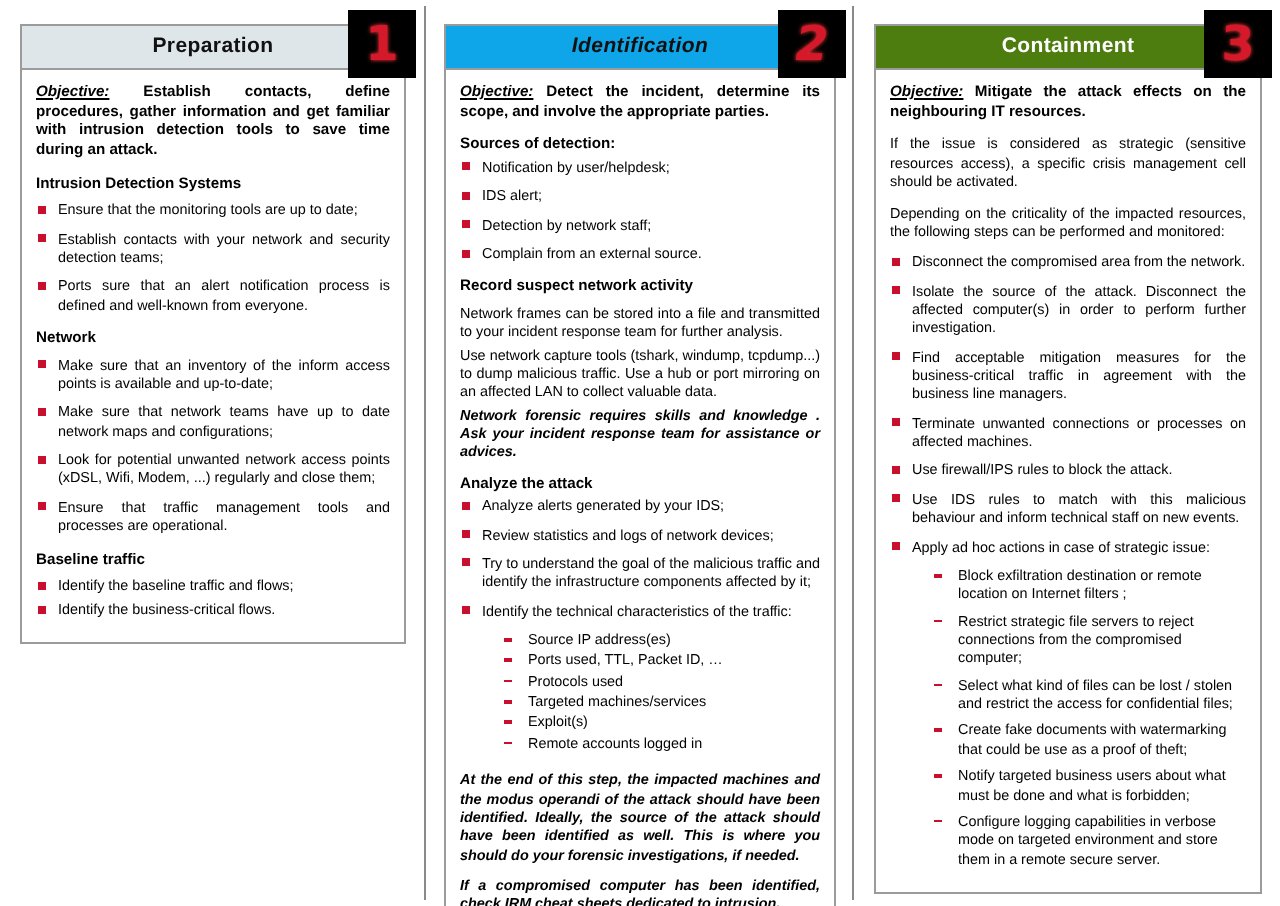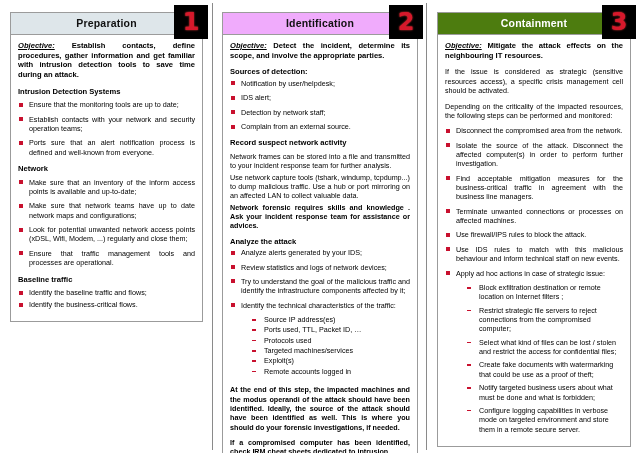--- a/index.html
+++ b/index.html
@@ -64,21 +64,21 @@
     justify-content: center;
   }
   .hdr-title {
     font-size: 10.5px;
     font-weight: bold;
     letter-spacing: 0.2px;
     line-height: 1;
   }
   .hdr-prep { background: #dee6ea; }
   .hdr-prep .hdr-title { color: #111; }
-  .hdr-iden { background: #f0abfc; }
+  .hdr-iden { background: #0ea5e9; font-style: italic; }
   .hdr-iden .hdr-title { color: #111; }
   .hdr-cont { background: #4d7c0f; }
   .hdr-cont .hdr-title { color: #ffffff; }
 
   .numbox {
     position: absolute;
     top: -8px;
     right: -6px;
     width: 34px;
     height: 34px;
@@ -116,20 +116,21 @@
   .sect-head.tight { margin: 6px 0 2px 0; }
 
   .para {
     font-size: 7.2px;
     line-height: 1.3;
     text-align: justify;
     color: #000;
     margin: 0 0 6px 0;
   }
   .para.ital-bold {
+    font-style: italic;
     font-weight: bold;
   }
   .para.noskip { margin-bottom: 2px; }
 
   ul.blist {
     list-style: none;
     margin: 0;
     padding: 0;
   }
   ul.blist > li {
@@ -196,21 +197,21 @@
           <span class="numbox">1</span>
         </div>
 
         <div class="card-body">
 
           <p class="objective"><span class="lead">Objective:</span><span> Establish contacts, define procedures, gather information and get familiar with intrusion detection tools to save time during an attack.</span></p>
 
           <div class="sect-head">Intrusion Detection Systems</div>
           <ul class="blist">
             <li>Ensure that the monitoring tools are up to date;</li>
-            <li>Establish contacts with your network and security operation teams;</li>
+            <li>Establish contacts with your network and security detection teams;</li>
             <li>Ports sure that an alert notification process is defined and well-known from everyone.</li>
           </ul>
 
           <div class="sect-head">Network</div>
           <ul class="blist">
             <li>Make sure that an inventory of the inform access points is available and up-to-date;</li>
             <li>Make sure that network teams have up to date network maps and configurations;</li>
             <li>Look for potential unwanted network access points (xDSL, Wifi, Modem, ...) regularly and close them;</li>
             <li>Ensure that traffic management tools and processes are operational.</li>
           </ul>

